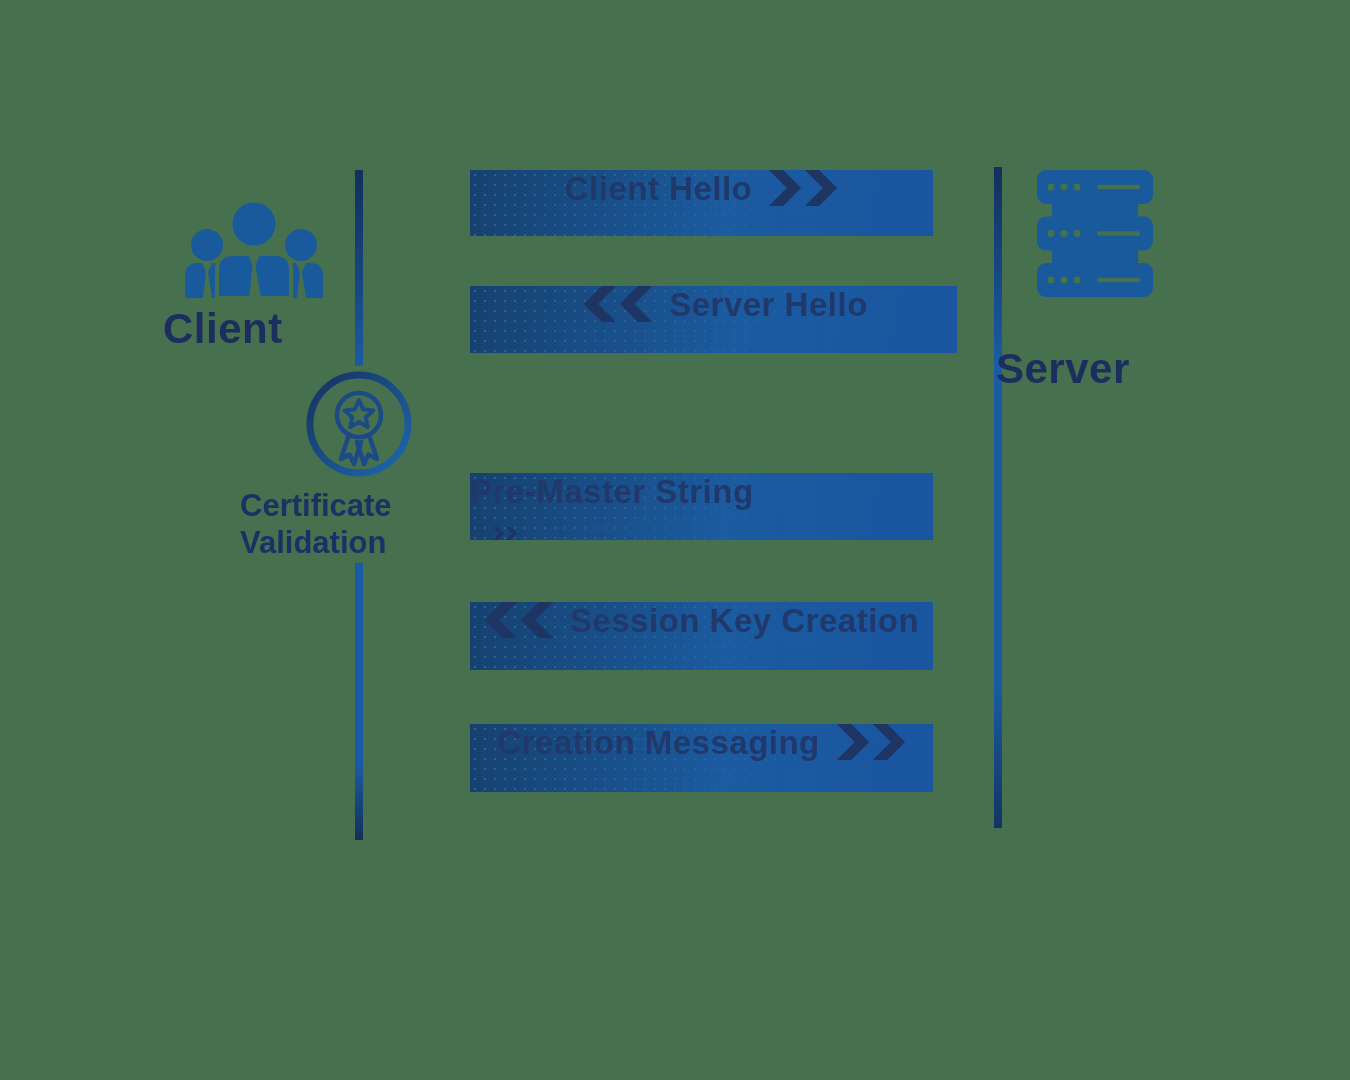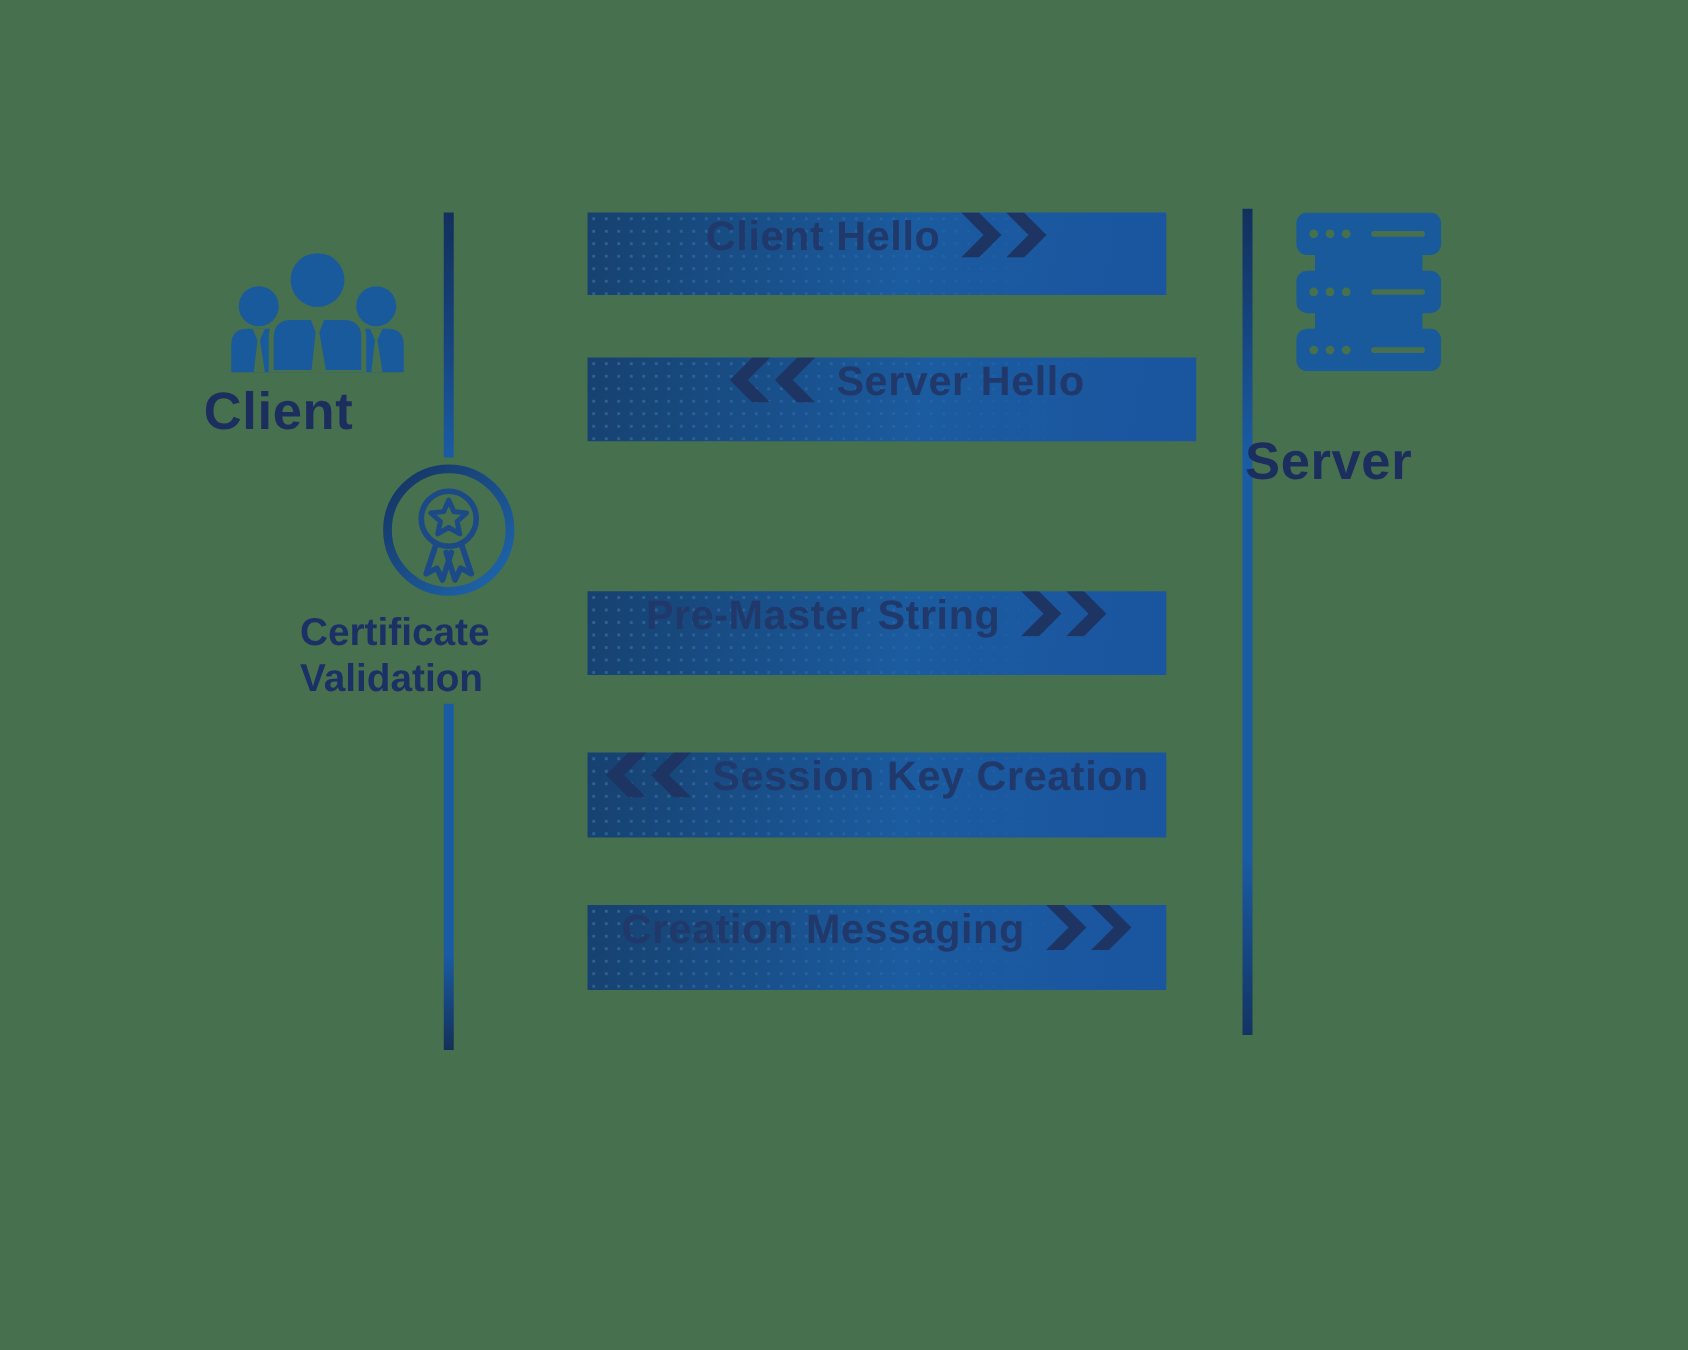--- a/index.html
+++ b/index.html
@@ -49,21 +49,21 @@
   .bar::before{
     content:"";position:absolute;inset:0;
     background-image:radial-gradient(rgba(120,185,240,.28) 1.4px,transparent 1.5px);
     background-size:10px 10px;
     -webkit-mask-image:linear-gradient(115deg,#000 0%,rgba(0,0,0,.45) 45%,transparent 85%);
     mask-image:linear-gradient(115deg,#000 0%,rgba(0,0,0,.45) 45%,transparent 85%);
     pointer-events:none;
   }
   .bar-1{top:170px;height:66px;}
   .bar-2{top:286px;height:67px;padding-left:24px;}
-  .bar-3{top:473px;height:67px;}
+  .bar-3{top:473px;height:67px;flex-direction:column;}
   .bar-4{top:602px;height:68px;}
   .bar-5{top:724px;height:68px;}
   .bar .msg{
     font-size:33px;font-weight:700;letter-spacing:.5px;
     color:#21386B;white-space:nowrap;position:relative;
   }
   .chev{display:block;position:relative;}
   .chev.left{transform:scaleX(-1);}
 </style>
 </head>

